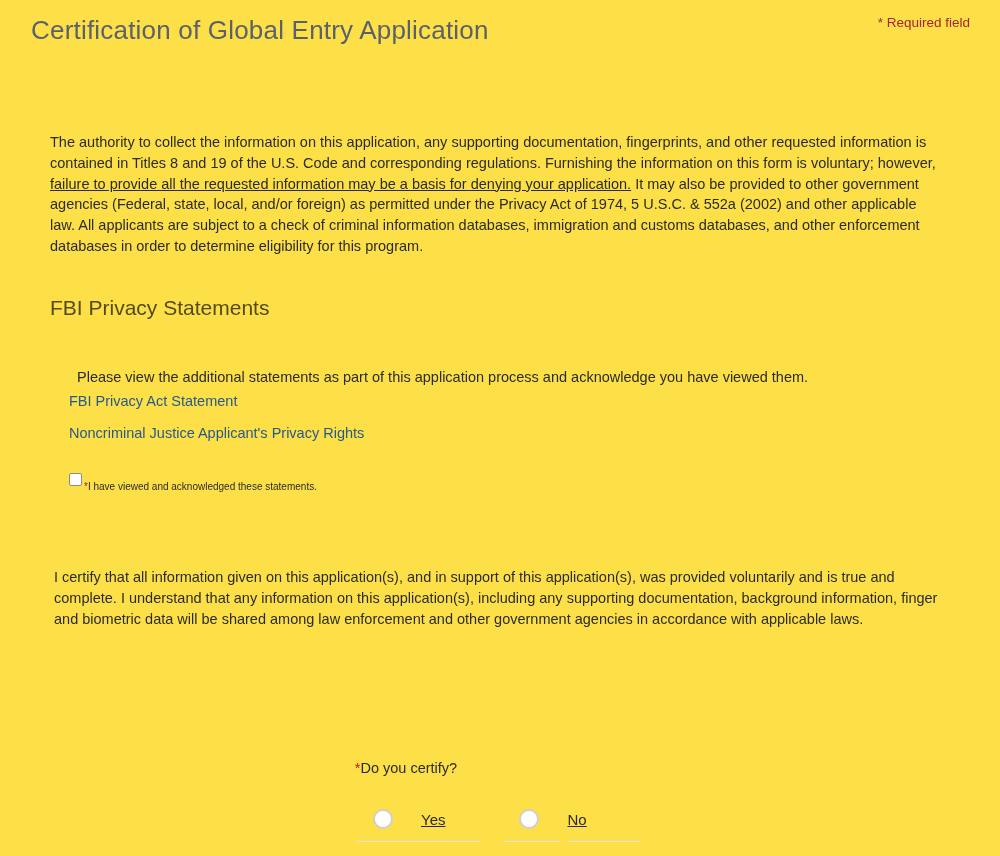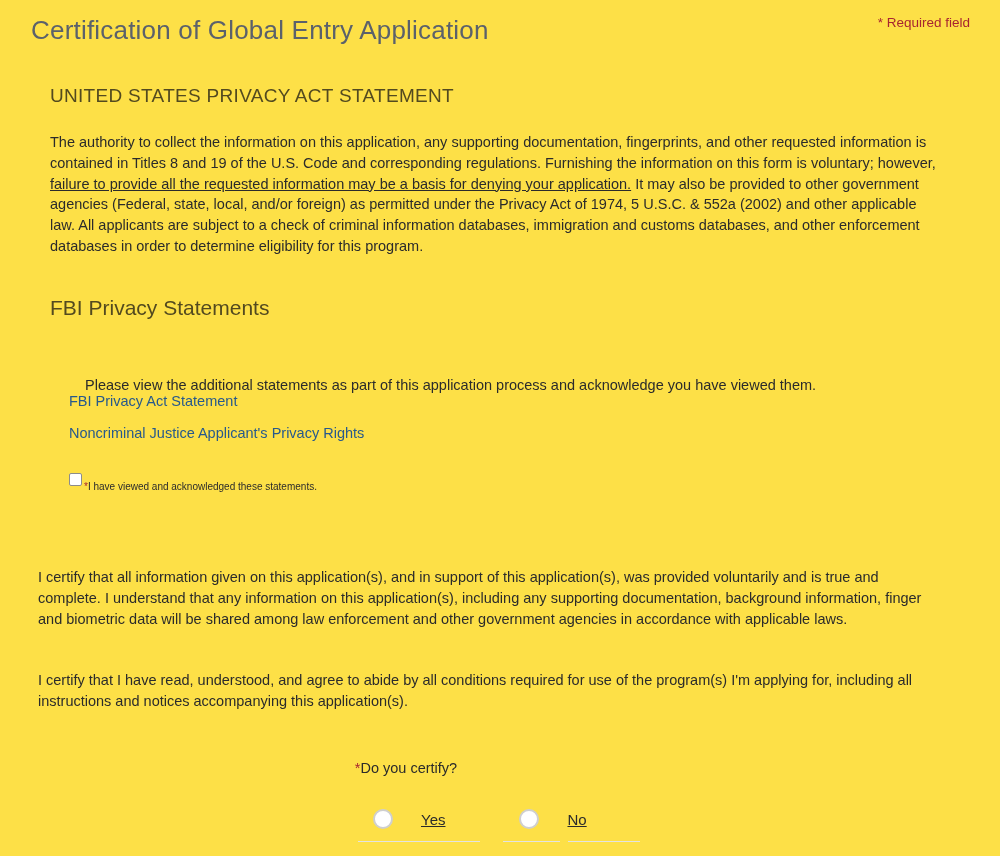--- a/index.html
+++ b/index.html
@@ -56,21 +56,21 @@
     font-weight:400;
     color:#534a1f;
     margin:0;
   }
   .fbi-intro {
     position:absolute;
     left:69px; top:359px;
     font-size:14.5px;
     line-height:20px;
     color:#2b2b2b;
-    margin:16px;
+    margin:8px;
   }
   .fbi-link {
     position:absolute;
     left:69px;
     font-size:14.5px;
     line-height:20px;
     color:#27598c;
     text-decoration:none;
     cursor:pointer;
   }
@@ -93,21 +93,21 @@
   .ack-text {
     margin-left:2px;
     padding-top:5px;
     font-size:10px;
     line-height:18px;
     color:#2b2b2b;
   }
   .req-star { color:#a72430; }
   .cert-paragraph {
     position:absolute;
-    left:38px;
+    left:54px;
     width:897px;
     font-size:14.5px;
     line-height:20.8px;
     color:#2b2b2b;
     margin:0;
   }
   .cert-p1 { top:567px; }
   .cert-p2 { top:670px; }
   .certify-question {
     position:absolute;
@@ -157,40 +157,38 @@
 </style>
 </head>
 <body>
 
 <div class="page">
 
   <h1 class="page-title">Certification of Global Entry Application</h1>
 
   <div class="required-note">* Required field</div>
 
-  <h2 class="section-heading-caps">UNITED STATES PRIVACY ACT STATEMENT</h2>
 
   <p class="privacy-paragraph"><span>The authority to collect the information on this application, any supporting documentation, fingerprints, and other requested information is contained in Titles 8 and 19 of the U.S. Code and corresponding regulations. Furnishing the information on this form is voluntary; however, </span><span class="underlined">failure to provide all the requested information may be a basis for denying your application.</span><span> It may also be provided to other government agencies (Federal, state, local, and/or foreign) as permitted under the Privacy Act of 1974, 5 U.S.C. &amp; 552a (2002) and other applicable law. All applicants are subject to a check of criminal information databases, immigration and customs databases, and other enforcement databases in order to determine eligibility for this program.</span></p>
 
   <h2 class="section-heading-fbi">FBI Privacy Statements</h2>
 
   <p class="fbi-intro">Please view the additional statements as part of this application process and acknowledge you have viewed them.</p>
 
   <a class="fbi-link fbi-link-1">FBI Privacy Act Statement</a>
 
   <a class="fbi-link fbi-link-2">Noncriminal Justice Applicant's Privacy Rights</a>
 
   <div class="ack-row">
     <span class="checkbox"></span>
     <span class="ack-text"><span class="req-star">*</span><span>I have viewed and acknowledged these statements.</span></span>
   </div>
 
   <p class="cert-paragraph cert-p1">I certify that all information given on this application(s), and in support of this application(s), was provided voluntarily and is true and complete. I understand that any information on this application(s), including any supporting documentation, background information, finger and biometric data will be shared among law enforcement and other government agencies in accordance with applicable laws.</p>
 
-  <p class="cert-paragraph cert-p2">I certify that I have read, understood, and agree to abide by all conditions required for use of the program(s) I'm applying for, including all instructions and notices accompanying this application(s).</p>
 
   <div class="certify-question"><span class="req-star">*</span><span>Do you certify?</span></div>
 
   <div class="certify-options">
     <div class="option">
       <span class="radio"></span>
       <span class="option-label">Yes</span>
     </div>
     <div class="option">
       <span class="radio"></span>

